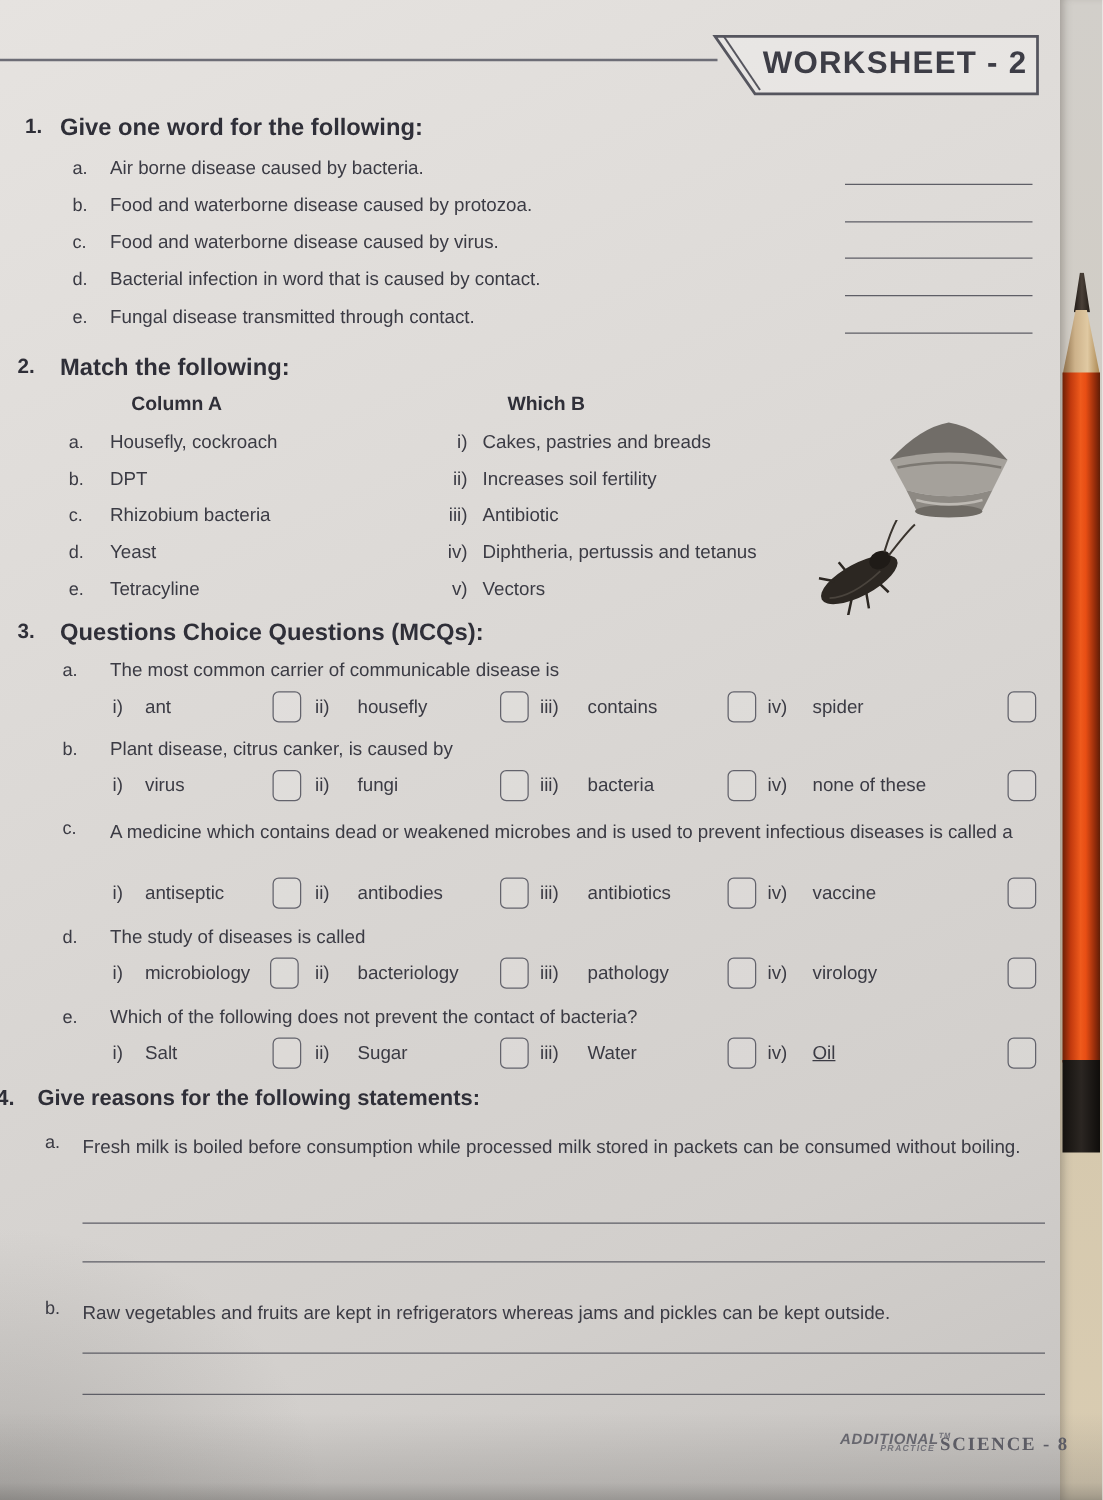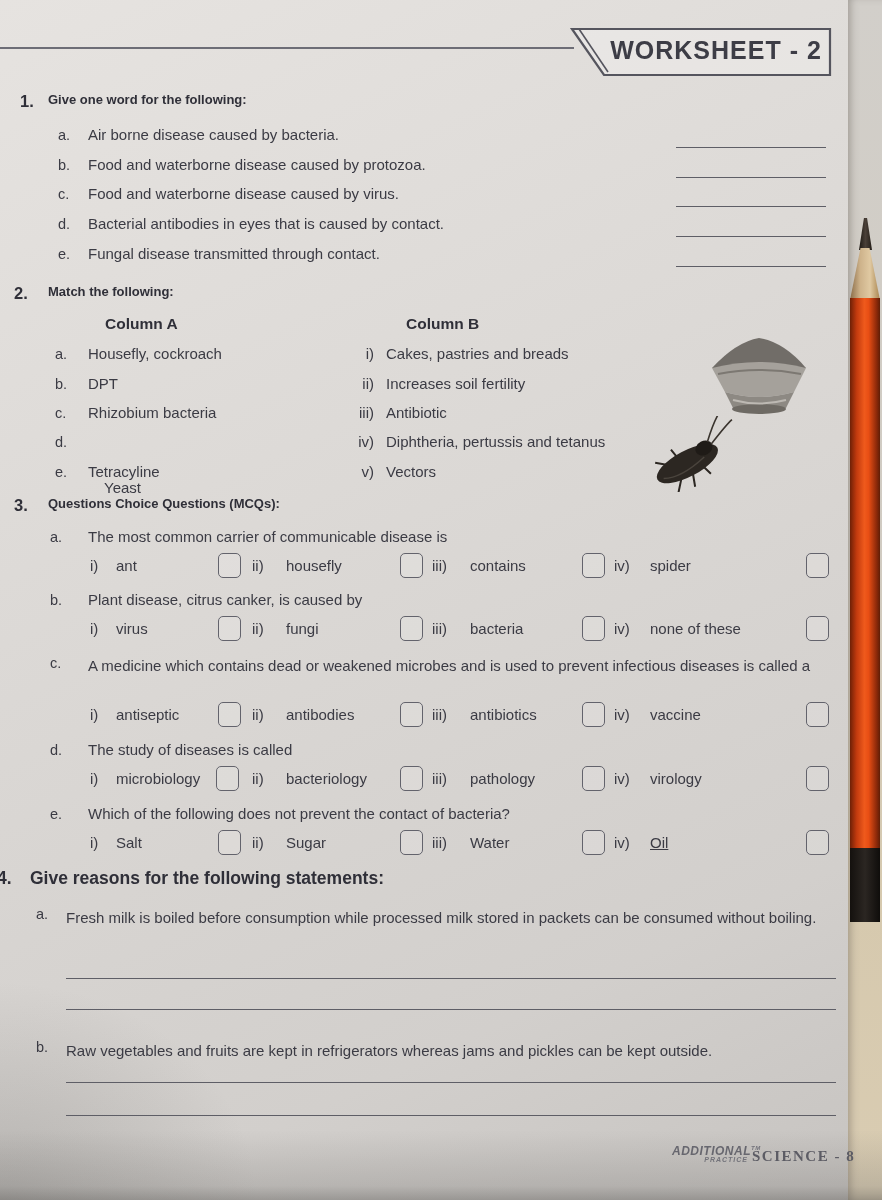--- a/index.html
+++ b/index.html
@@ -29,21 +29,21 @@
     background:linear-gradient(90deg,#6e2006 0%,#c23a0e 22%,#ef5a1c 48%,#e84e14 62%,#8e2a0a 88%,#5f1d06 100%);}
   .pencil-end{left:1px;top:630px;width:30px;height:74px;
     background:linear-gradient(90deg,#14110e,#2b2622,#0f0d0b);}
   
   .top-rule{left:0;top:47px;width:574px;height:2px;background:#6d6d76;}
   .ws-box{left:568px;top:26px;width:266px;height:52px;}
   .ws-title{left:604px;top:36px;width:224px;text-align:center;
     font-size:25px;font-weight:bold;letter-spacing:1px;color:#3d3d46;}
   
   .h-num{font-weight:bold;font-size:16.5px;color:#2f2f38;}
-  .heading{font-weight:bold;font-size:13px;color:#2f2f38;}
+  .heading{font-weight:bold;font-size:19px;color:#2f2f38;}
   .item-letter{font-size:14.5px;color:#3b3b44;}
   .item-text{font-size:15px;color:#3b3b44;}
   .blank{border-top:1.4px solid #5e5e66;height:0;}
   .colhead{font-weight:bold;font-size:15.5px;color:#2f2f38;}
   .numeral{font-size:15px;color:#3b3b44;}
   .checkbox{width:21px;height:23px;border:1.6px solid #63636c;border-radius:5px;background:rgba(255,255,255,.15);}
   .q4h{font-weight:bold;font-size:17.5px;color:#2f2f38;}
   
   .brand-main{font-style:italic;font-weight:bold;font-size:12px;letter-spacing:.5px;color:#66666f;}
   .brand-sub{font-style:italic;font-weight:bold;font-size:7px;letter-spacing:1px;color:#74747d;text-align:right;margin-top:-2px;}
@@ -72,49 +72,49 @@
 
 <span class="abs item-letter" style="left:58px;top:157px;">b.</span>
 <span class="abs item-text" style="left:88px;top:156px;">Food and waterborne disease caused by protozoa.</span>
 <div class="abs blank" style="left:676px;top:177px;width:150px;"></div>
 
 <span class="abs item-letter" style="left:58px;top:186px;">c.</span>
 <span class="abs item-text" style="left:88px;top:185px;">Food and waterborne disease caused by virus.</span>
 <div class="abs blank" style="left:676px;top:206px;width:150px;"></div>
 
 <span class="abs item-letter" style="left:58px;top:216px;">d.</span>
-<span class="abs item-text" style="left:88px;top:215px;">Bacterial antibodies in eyes that is caused by contact.</span>
+<span class="abs item-text" style="left:88px;top:215px;">Bacterial infection in word that is caused by contact.</span>
 <div class="abs blank" style="left:676px;top:236px;width:150px;"></div>
 
 <span class="abs item-letter" style="left:58px;top:246px;">e.</span>
 <span class="abs item-text" style="left:88px;top:245px;">Fungal disease transmitted through contact.</span>
 <div class="abs blank" style="left:676px;top:266px;width:150px;"></div>
 
 <span class="abs h-num" style="left:14px;top:284px;">2.</span>
 <span class="abs heading" style="left:48px;top:284px;">Match the following:</span>
 <span class="abs colhead" style="left:105px;top:315px;">Column A</span>
-<span class="abs colhead" style="left:406px;top:315px;">Column B</span>
+<span class="abs colhead" style="left:406px;top:315px;">Which B</span>
 
 <span class="abs item-letter" style="left:55px;top:346px;">a.</span>
 <span class="abs item-text" style="left:88px;top:345px;">Housefly, cockroach</span>
 <span class="abs numeral" style="left:330px;top:345px;width:44px;text-align:right;">i)</span>
 <span class="abs item-text" style="left:386px;top:345px;">Cakes, pastries and breads</span>
 
 <span class="abs item-letter" style="left:55px;top:376px;">b.</span>
 <span class="abs item-text" style="left:88px;top:375px;">DPT</span>
 <span class="abs numeral" style="left:330px;top:375px;width:44px;text-align:right;">ii)</span>
 <span class="abs item-text" style="left:386px;top:375px;">Increases soil fertility</span>
 
 <span class="abs item-letter" style="left:55px;top:405px;">c.</span>
 <span class="abs item-text" style="left:88px;top:404px;">Rhizobium bacteria</span>
 <span class="abs numeral" style="left:330px;top:404px;width:44px;text-align:right;">iii)</span>
 <span class="abs item-text" style="left:386px;top:404px;">Antibiotic</span>
 
 <span class="abs item-letter" style="left:55px;top:434px;">d.</span>
-<span class="abs item-text" style="left:104px;top:433px;margin-top:46px;">Yeast</span>
+<span class="abs item-text" style="left:88px;top:433px;">Yeast</span>
 <span class="abs numeral" style="left:330px;top:433px;width:44px;text-align:right;">iv)</span>
 <span class="abs item-text" style="left:386px;top:433px;">Diphtheria, pertussis and tetanus</span>
 
 <span class="abs item-letter" style="left:55px;top:464px;">e.</span>
 <span class="abs item-text" style="left:88px;top:463px;">Tetracyline</span>
 <span class="abs numeral" style="left:330px;top:463px;width:44px;text-align:right;">v)</span>
 <span class="abs item-text" style="left:386px;top:463px;">Vectors</span>
 
 <svg class="abs" style="left:698px;top:330px;" width="122" height="86" viewBox="0 0 122 86">
   <path d="M14 38 Q38 12 61 8 Q86 12 108 38 Z" fill="#716d68"></path>

